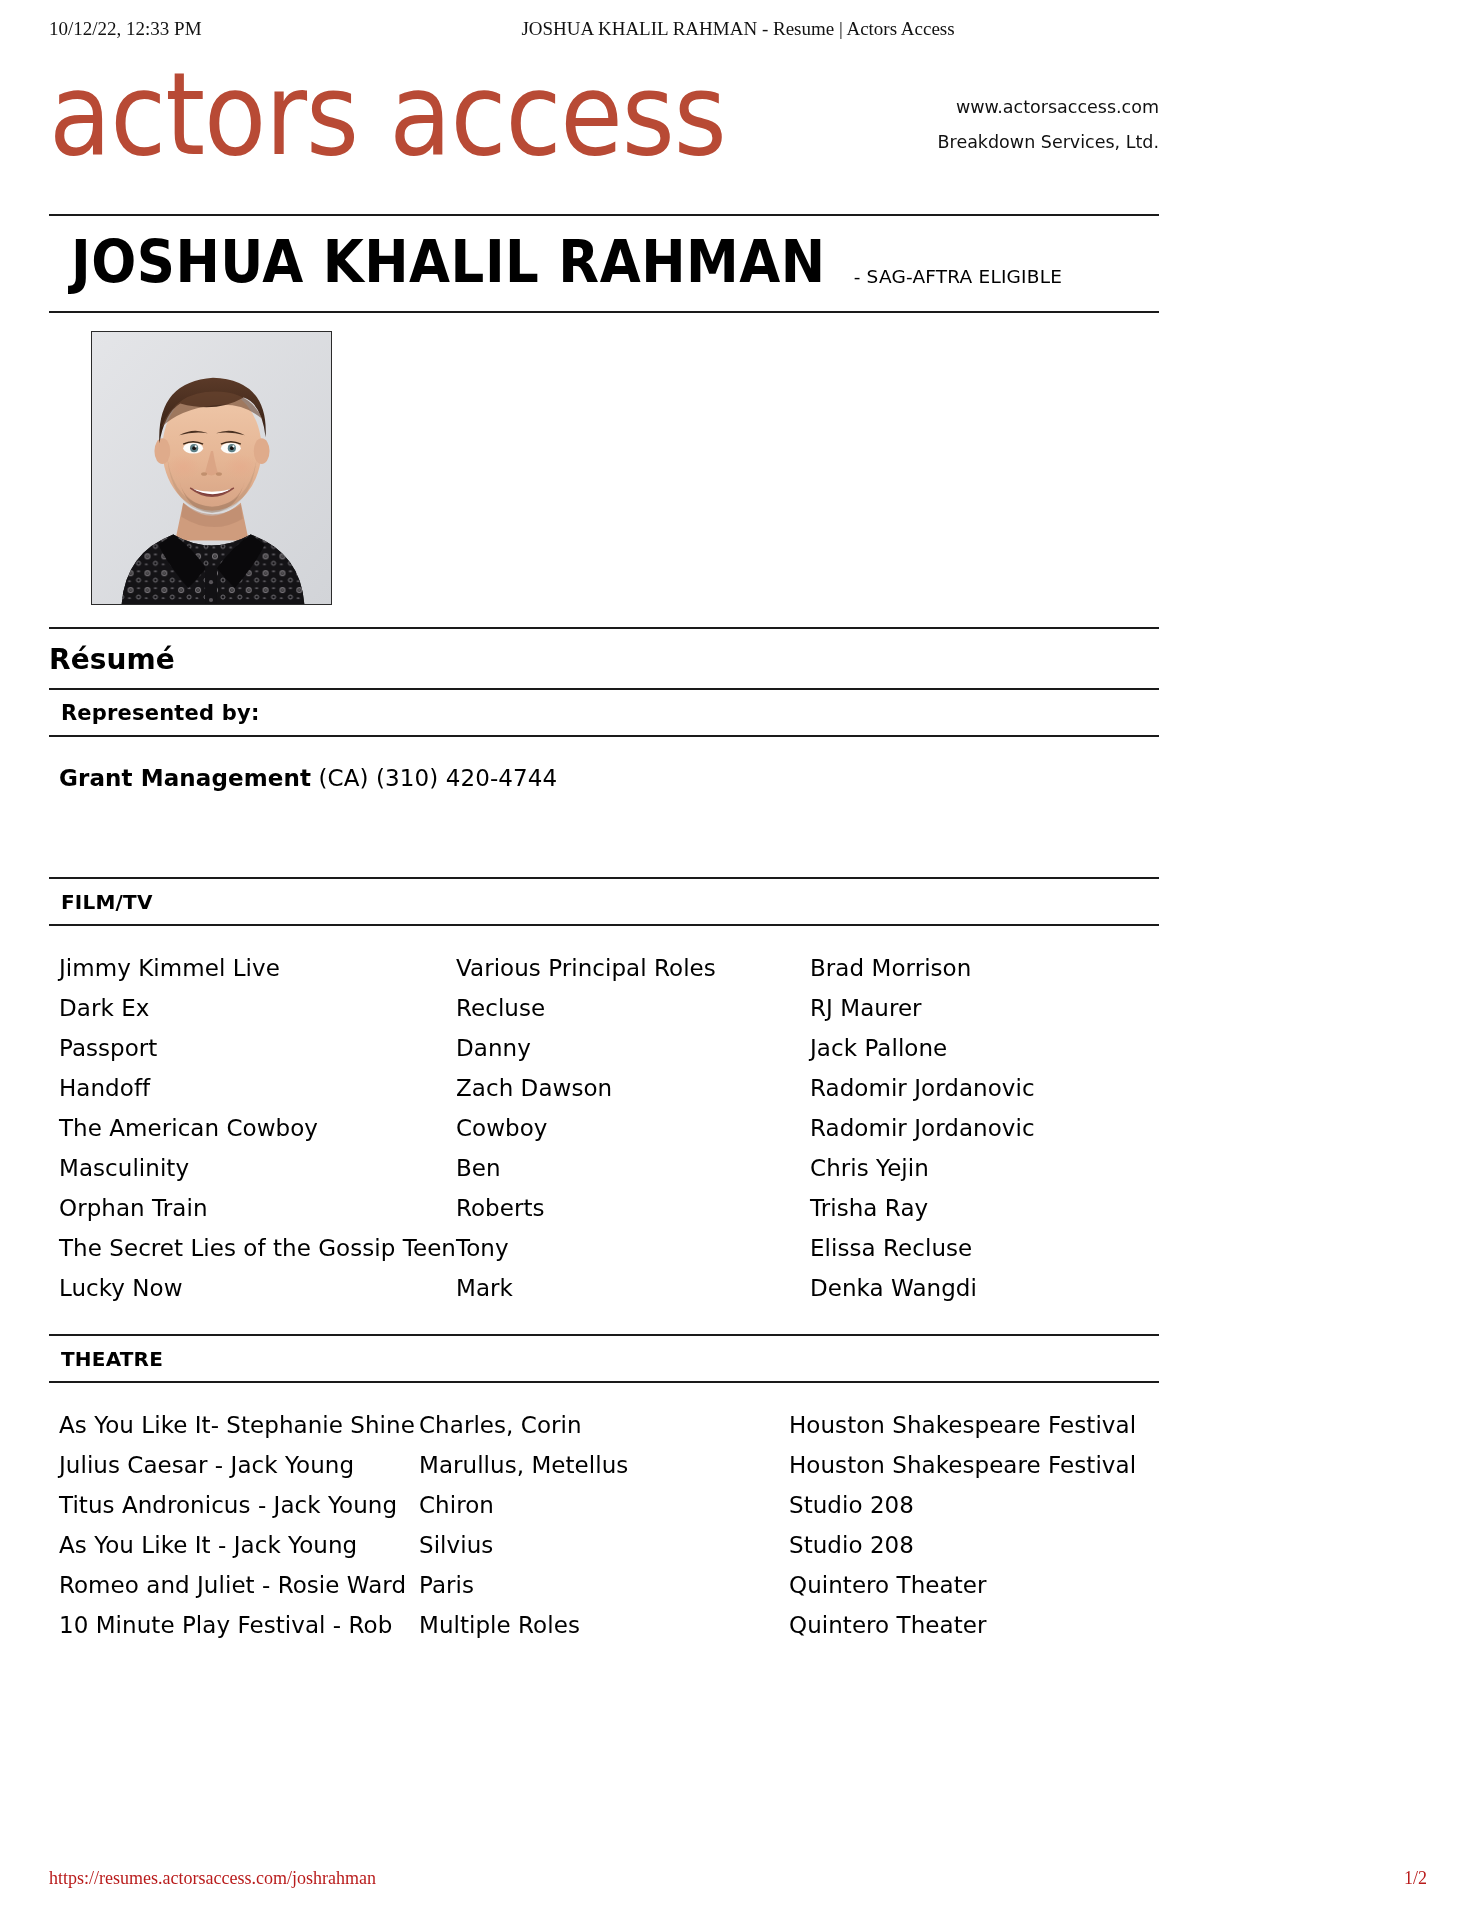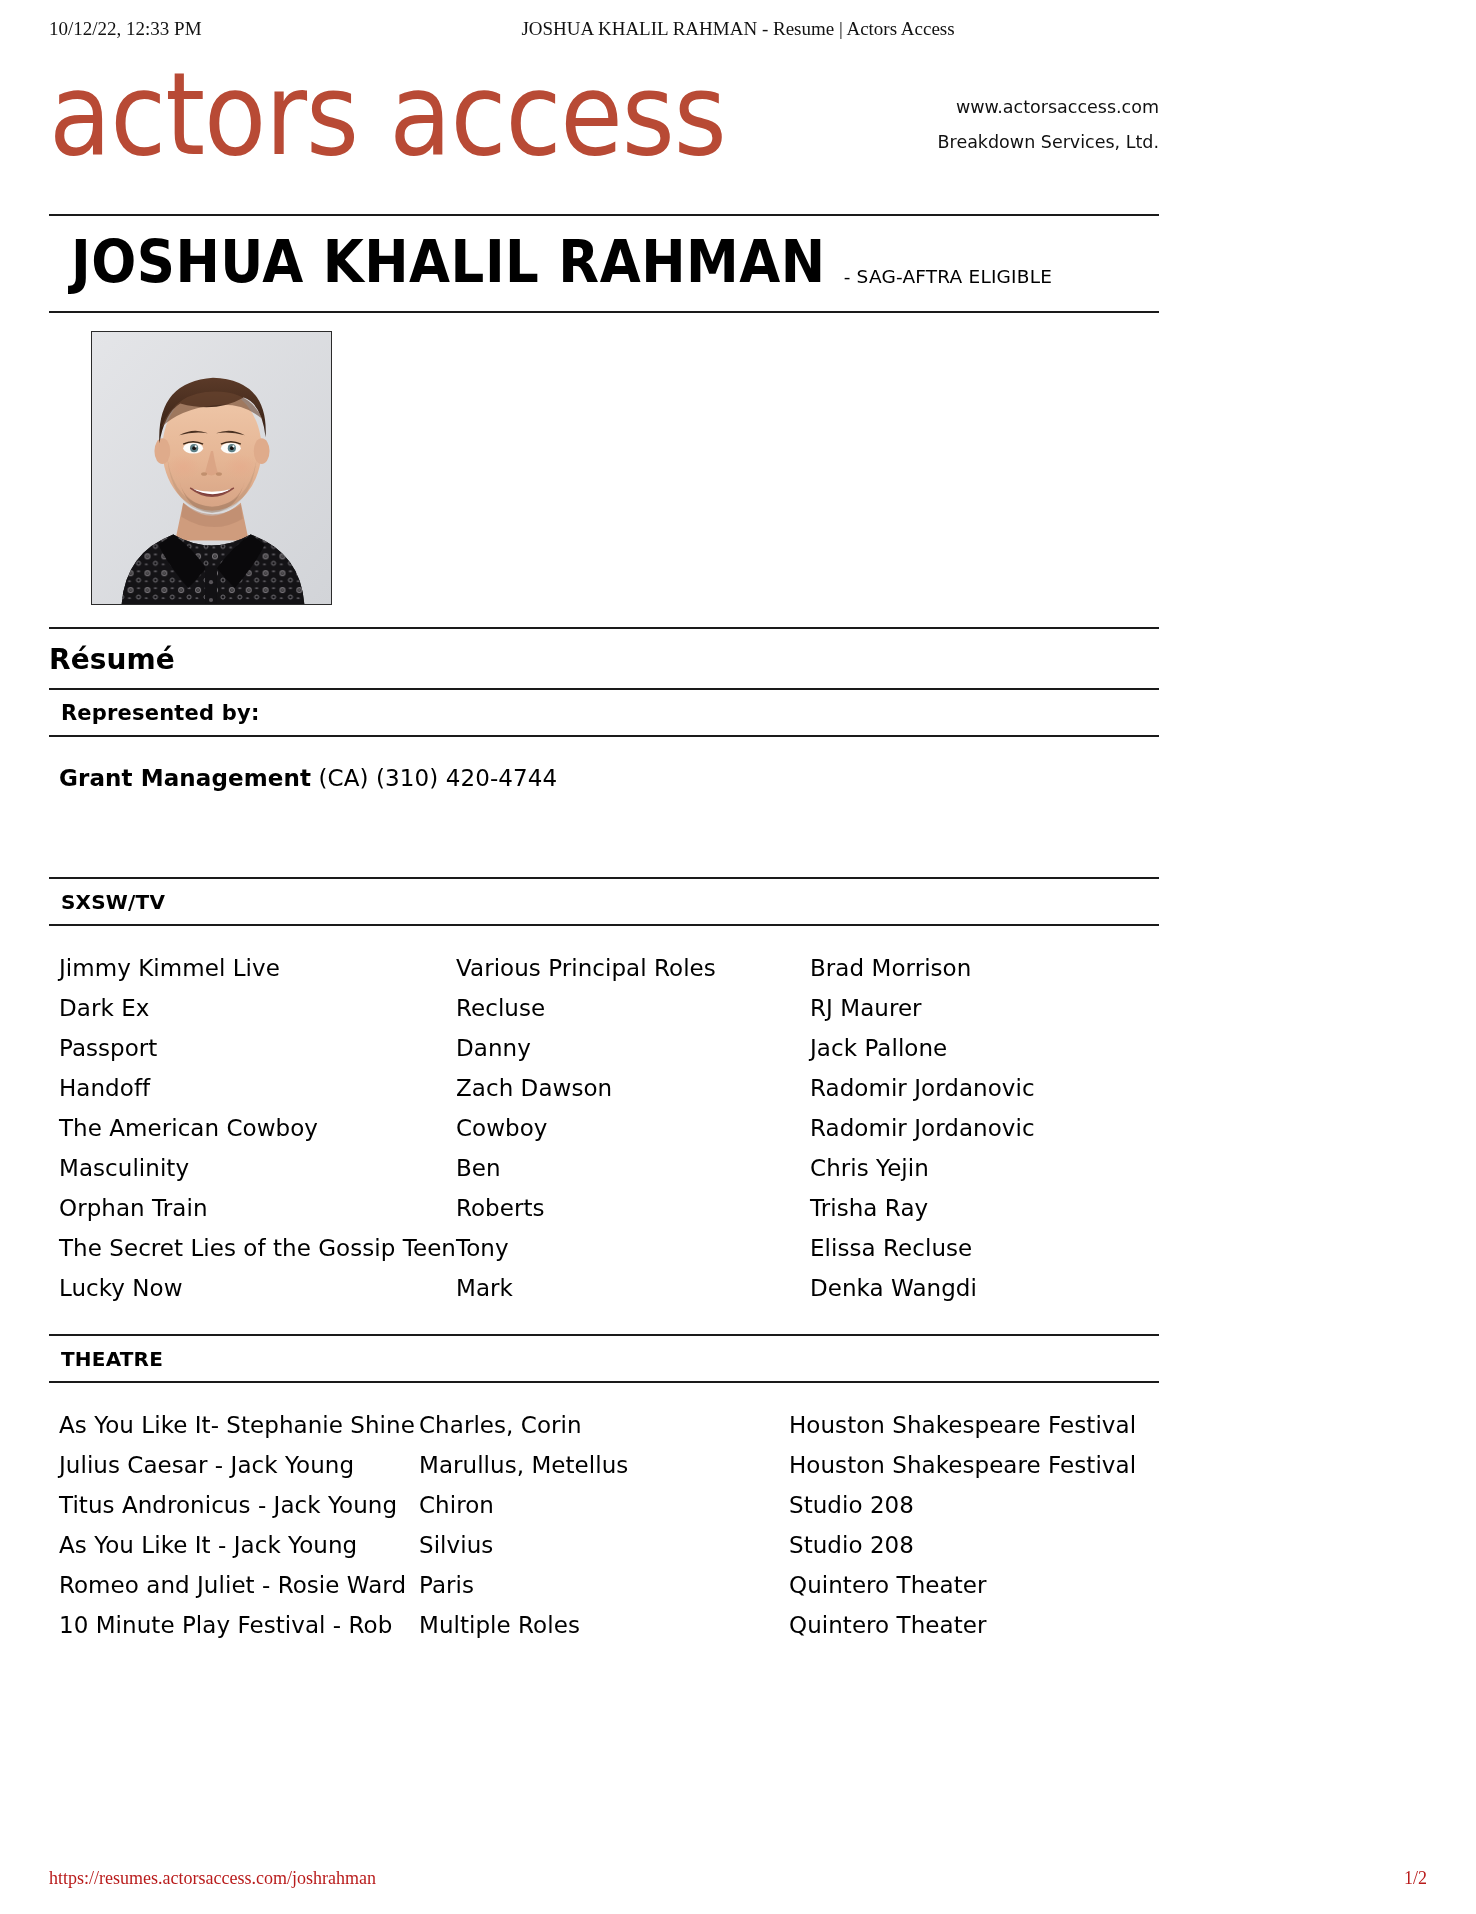--- a/index.html
+++ b/index.html
@@ -81,21 +81,21 @@
     letter-spacing: 0.5px;
     line-height: 1;
     transform: scaleY(1.12);
     transform-origin: left bottom;
     white-space: nowrap;
   }
   .union-status {
     font-family: "DejaVu Sans", sans-serif;
     font-size: 18.5px;
     font-weight: 400;
-    margin-left: 18px;
+    margin-left: 28px;
     white-space: nowrap;
     letter-spacing: 0.2px;
   }
 
   
   .headshot-wrap { padding: 18px 0 22px 42px; }
   .headshot {
     width: 241px;
     height: 274px;
     border: 1px solid #2b2b2b;
@@ -287,21 +287,21 @@
 
   <hr class="rule">
 
   <div class="rep-line">
     <b>Grant Management</b><span> (CA) (310) 420-4744</span>
   </div>
 
   <div class="spacer-86"></div>
 
   <hr class="rule">
-  <div class="section-head small">SXSW/TV</div>
+  <div class="section-head small">FILM/TV</div>
   <hr class="rule">
 
   <div class="spacer-22"></div>
 
   <table class="credits">
     <tbody>
       <tr>
         <td class="c1">Jimmy Kimmel Live</td>
         <td class="c2">Various Principal Roles</td>
         <td class="c3">Brad Morrison</td>

